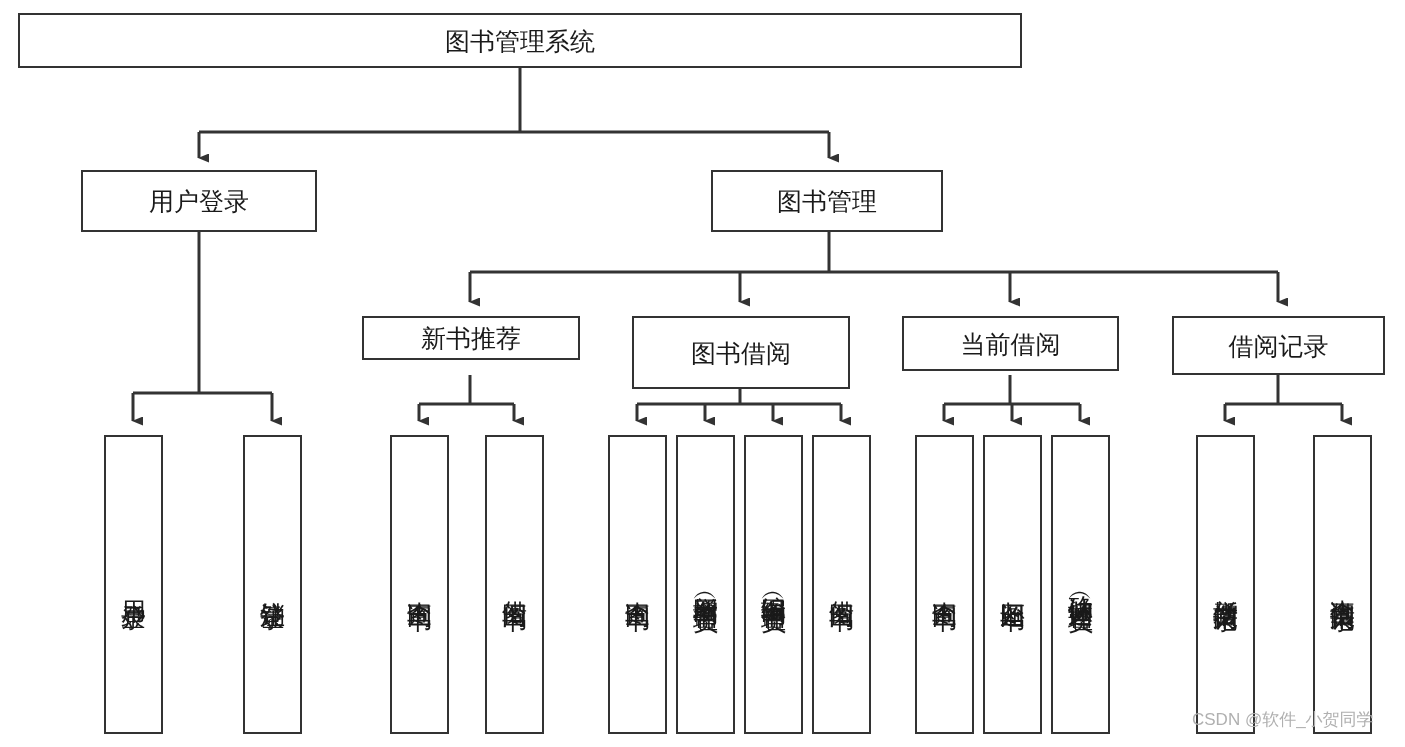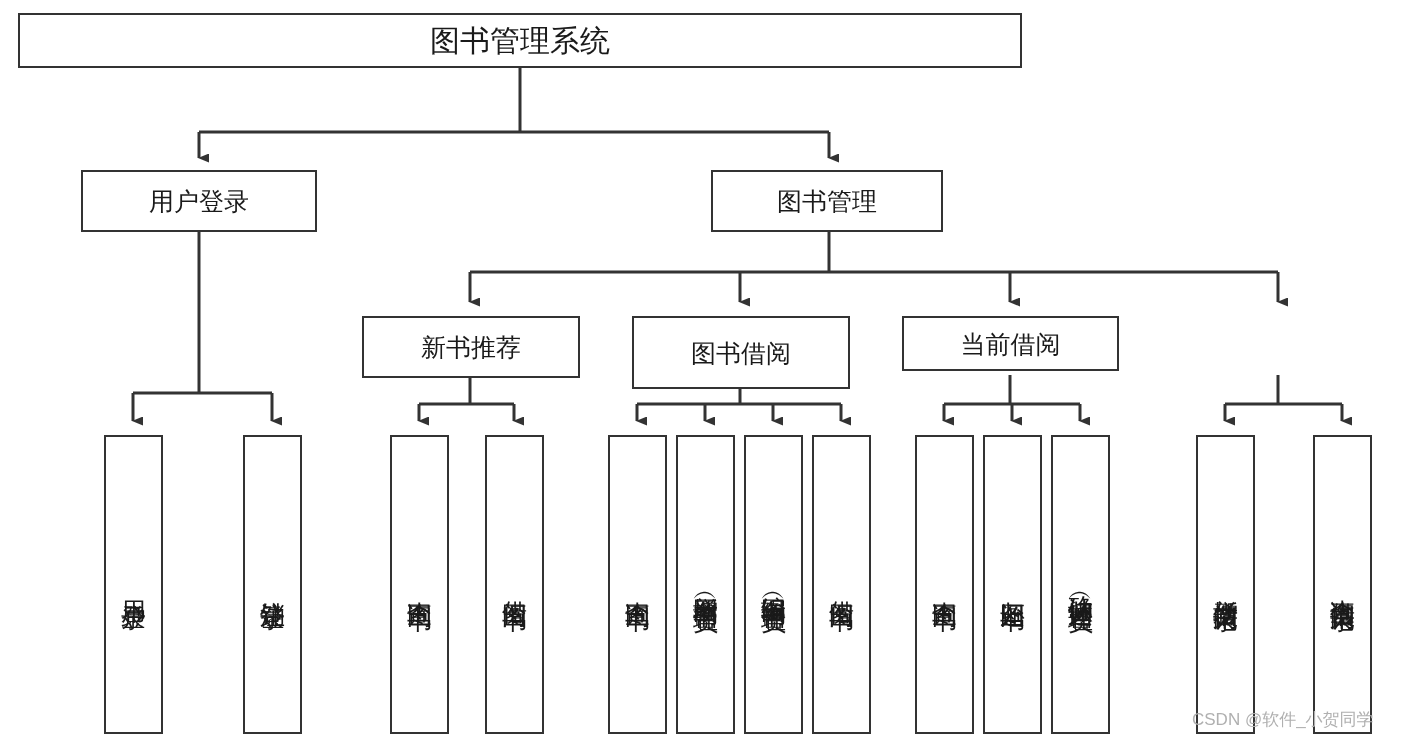--- a/index.html
+++ b/index.html
@@ -39,21 +39,21 @@
   .node .label {
     display: block;
     text-align: center;
     line-height: 1.12;
     white-space: nowrap;
   }
   .node.horizontal .label {
     font-size: 25px;
   }
   .node.root .label {
-    font-size: 30px;
+    font-size: 25px;
   }
   .node.vertical {
     align-items: center;
     justify-content: center;
   }
   .node.vertical .label {
     writing-mode: vertical-rl;
     text-orientation: upright;
     font-size: 25px;
     letter-spacing: 2px;
@@ -128,28 +128,31 @@
     <span class="label">图书管理系统</span>
   </div>
 
   <div class="node horizontal" style="left:81px; top:170px; width:236px; height:62px;">
     <span class="label">用户登录</span>
   </div>
   <div class="node horizontal" style="left:711px; top:170px; width:232px; height:62px;">
     <span class="label">图书管理</span>
   </div>
 
-  <div class="node horizontal" style="left:362px; top:316px; width:218px; height:62px;">
+  <div class="node horizontal" style="left:362px; top:316px; width:218px; height:44px;">
     <span class="label">新书推荐</span>
   </div>
   <div class="node horizontal" style="left:632px; top:316px; width:218px; height:73px;">
     <span class="label">图书借阅</span>
   </div>
   <div class="node horizontal" style="left:902px; top:316px; width:217px; height:55px;">
     <span class="label">当前借阅</span>
+  </div>
+  <div class="node horizontal" style="left:1172px; top:316px; width:213px; height:59px;">
+    <span class="label">借阅记录</span>
   </div>
 
   <div class="node vertical" style="left:104px; top:435px; width:59px; height:299px;">
     <span class="label">用户登录</span>
   </div>
   <div class="node vertical" style="left:243px; top:435px; width:59px; height:299px;">
     <span class="label">注销登录</span>
   </div>
 
   <div class="node vertical" style="left:390px; top:435px; width:59px; height:299px;">

